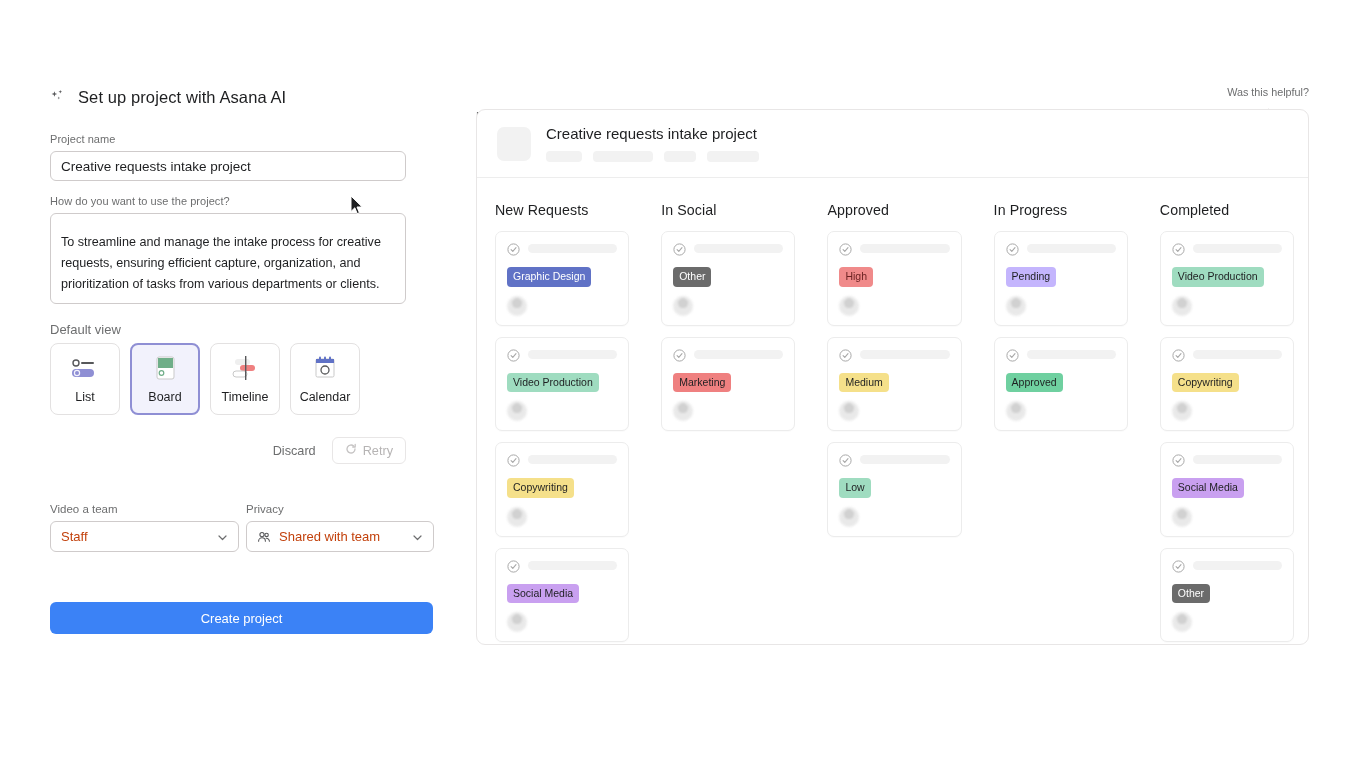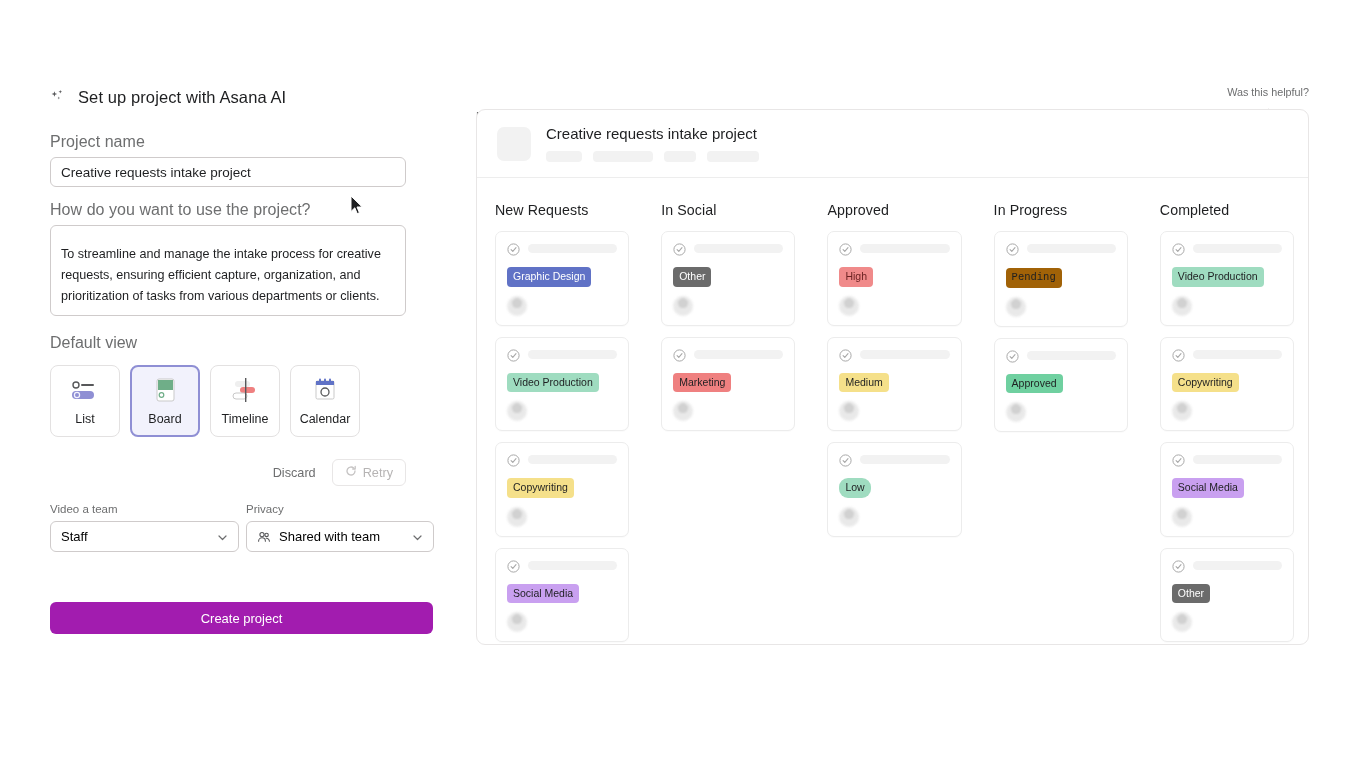--- a/index.html
+++ b/index.html
@@ -12,40 +12,40 @@
   }
   #root { position: relative; width: 1368px; height: 768px; }
 
   
   #left-panel { position: absolute; left: 50px; top: 88px; width: 400px; }
 
   .form-title-row { display: flex; align-items: center; gap: 12px; margin-bottom: 26px; }
   .sparkle-icon { width: 16px; height: 18px; display: block; flex: none; }
   .form-title { font-size: 16.5px; color: #1e1f21; letter-spacing: .1px; }
 
-  .field-label { font-size: 16px; color: #6d6e6f; margin-bottom: 6px; letter-spacing: .05px; }
+  .field-label { font-size: 11px; color: #6d6e6f; margin-bottom: 6px; letter-spacing: .05px; }
   .field-block { margin-bottom: 14px; }
 
   .text-input {
     width: 356px; height: 30px;
     border: 1px solid #cfcbcb; border-radius: 6px;
     background: #fff; padding: 0 10px;
     font-size: 13.5px; color: #1e1f21;
     font-family: "Liberation Sans", sans-serif;
     display: flex; align-items: center;
   }
   .textarea-box {
     width: 356px; min-height: 60px;
     border: 1px solid #cfcbcb; border-radius: 6px;
     background: #fff; padding: 18px 10px 9px 10px;
     font-size: 12.6px; color: #1e1f21; line-height: 1.65;
   }
 
   
-  .view-label { font-size: 16px; color: #6d6e6f; margin: 18px 0 13px 0; }
+  .view-label { font-size: 13px; color: #6d6e6f; margin: 18px 0 6px 0; }
   .view-row { display: flex; gap: 10px; }
   .view-card {
     width: 70px; height: 72px;
     border: 1px solid #e3e1e1; border-radius: 8px;
     background: #fff;
     display: flex; flex-direction: column;
     align-items: center; justify-content: center; gap: 9px;
     cursor: pointer;
   }
   .view-card.selected {
@@ -75,29 +75,29 @@
   #team-row {
     position: absolute; left: 50px; top: 503px;
     display: flex; gap: 7px;
   }
   .select-group { display: flex; flex-direction: column; }
   .select-label { font-size: 11.5px; color: #6d6e6f; margin-bottom: 6px; }
   .select-box {
     height: 31px; border: 1px solid #cfcbcb; border-radius: 6px;
     background: #fff; display: flex; align-items: center;
     padding: 0 10px; gap: 8px; cursor: pointer;
-    font-size: 13px; color: #000000;
+    font-size: 13px; color: #c2410c;
   }
   .select-box .sel-val { flex: 1; }
   .chev { width: 11px; height: 11px; flex: none; }
 
   #create-btn {
     position: absolute; left: 50px; top: 602px;
     width: 383px; height: 32px;
-    background: #a21caf; border: none; border-radius: 6px;
+    background: #3b82f6; border: none; border-radius: 6px;
     color: #fff; font-size: 13px; cursor: pointer;
     font-family: "Liberation Sans", sans-serif;
     display: flex; align-items: center; justify-content: center;
   }
 
   
   #cursor { position: absolute; left: 350px; top: 195px; width: 14px; height: 21px; }
 
   
   #preview-head {
@@ -383,31 +383,31 @@
                   <path d="M4.1 6.6 L5.8 8.3 L9.0 4.7" fill="none" stroke="#a8a8a8" stroke-width="1.1" stroke-linecap="round" stroke-linejoin="round"></path>
                 </svg></span>
               <div class="card-skel"></div>
             </div><div class="tag" style="background: rgb(245, 224, 138); color: rgb(30, 31, 33);">Medium</div><div class="avatar"></div></div>
           <div class="card"><div class="card-top">
               <span class="check-circle"><svg viewBox="0 0 13 13" width="13" height="13">
                   <circle cx="6.5" cy="6.5" r="5.6" fill="none" stroke="#a8a8a8" stroke-width="1"></circle>
                   <path d="M4.1 6.6 L5.8 8.3 L9.0 4.7" fill="none" stroke="#a8a8a8" stroke-width="1.1" stroke-linecap="round" stroke-linejoin="round"></path>
                 </svg></span>
               <div class="card-skel"></div>
-            </div><div class="tag" style="background: rgb(159, 220, 192); color: rgb(30, 31, 33); border-radius: 9px;">Low</div><div class="avatar"></div></div>
+            </div><div class="tag" style="background: rgb(159, 220, 192); color: rgb(30, 31, 33);">Low</div><div class="avatar"></div></div>
         </div>
         <div class="column">
           <div class="col-title">In Progress</div>
           <div class="card"><div class="card-top">
               <span class="check-circle"><svg viewBox="0 0 13 13" width="13" height="13">
                   <circle cx="6.5" cy="6.5" r="5.6" fill="none" stroke="#a8a8a8" stroke-width="1"></circle>
                   <path d="M4.1 6.6 L5.8 8.3 L9.0 4.7" fill="none" stroke="#a8a8a8" stroke-width="1.1" stroke-linecap="round" stroke-linejoin="round"></path>
                 </svg></span>
               <div class="card-skel"></div>
-            </div><div class="tag" style="background: #a16207; color: rgb(30, 31, 33); font-family: Liberation Mono, monospace;">Pending</div><div class="avatar"></div></div>
+            </div><div class="tag" style="background: #c4b5fd; color: rgb(30, 31, 33);">Pending</div><div class="avatar"></div></div>
           <div class="card"><div class="card-top">
               <span class="check-circle"><svg viewBox="0 0 13 13" width="13" height="13">
                   <circle cx="6.5" cy="6.5" r="5.6" fill="none" stroke="#a8a8a8" stroke-width="1"></circle>
                   <path d="M4.1 6.6 L5.8 8.3 L9.0 4.7" fill="none" stroke="#a8a8a8" stroke-width="1.1" stroke-linecap="round" stroke-linejoin="round"></path>
                 </svg></span>
               <div class="card-skel"></div>
             </div><div class="tag" style="background: rgb(111, 208, 160); color: rgb(30, 31, 33);">Approved</div><div class="avatar"></div></div>
         </div>
         <div class="column">
           <div class="col-title">Completed</div>

